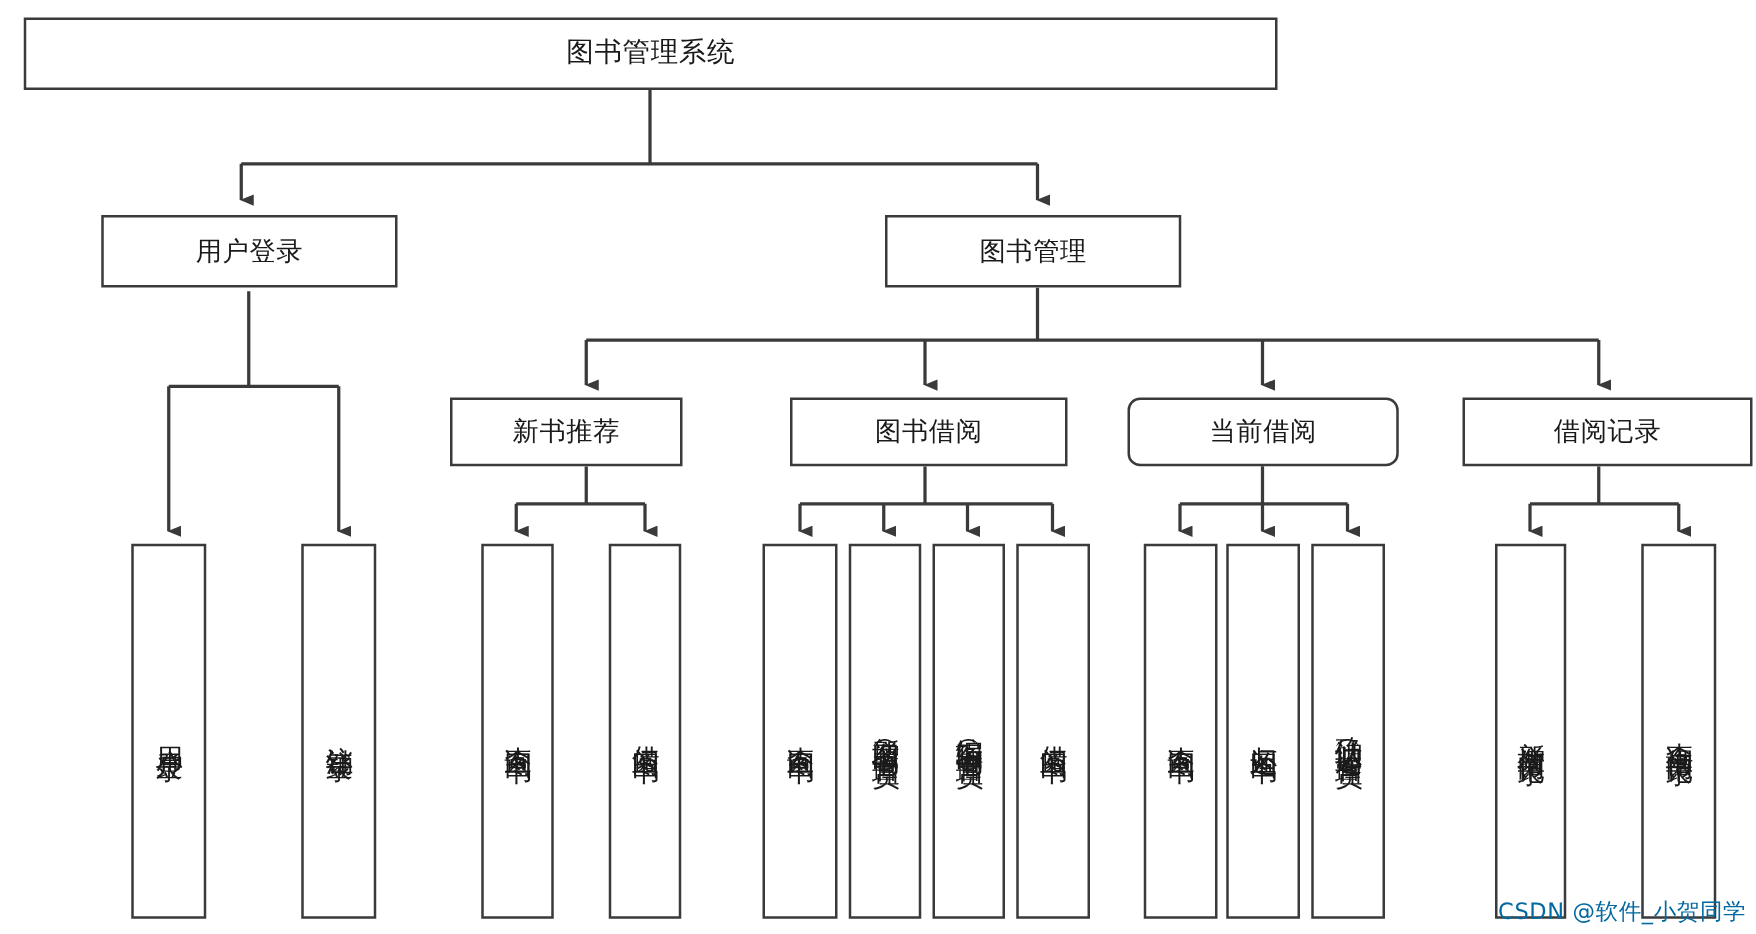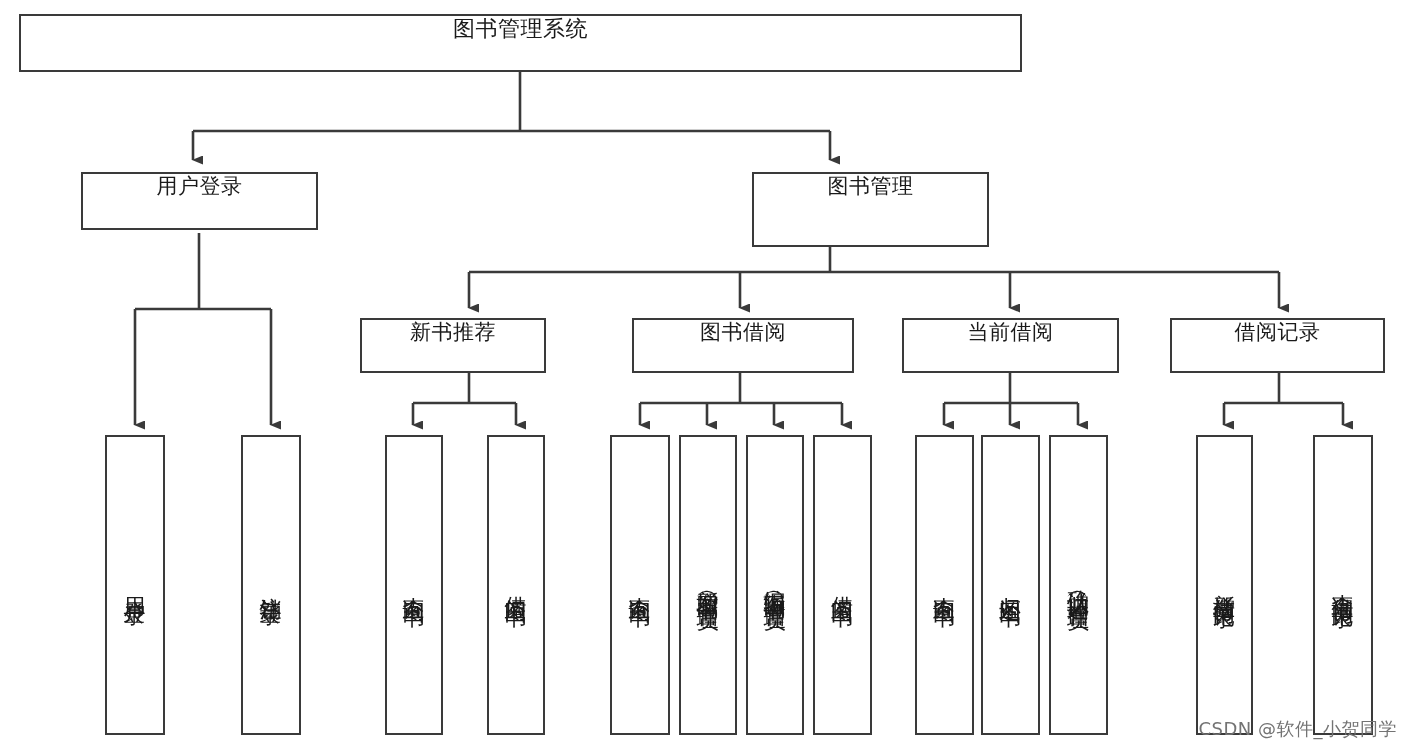--- a/index.html
+++ b/index.html
@@ -25,21 +25,21 @@
     width: 1405px;
     height: 747px;
     pointer-events: none;
   }
   .node {
     position: absolute;
     box-sizing: border-box;
     background: #ffffff;
     border: 2px solid #3a3a3a;
     display: flex;
-    align-items: flex-start;
+    align-items: center;
     justify-content: center;
     color: #1a1a1a;
   }
   .node-label {
     display: block;
     line-height: 1.18;
     letter-spacing: 0.5px;
     white-space: pre;
     text-align: center;
   }
@@ -61,21 +61,21 @@
     font-size: 22px;
     line-height: 1.05;
     letter-spacing: 3px;
     max-height: 258px;
   }
   #watermark {
     position: absolute;
     right: 8px;
     bottom: 6px;
     font-size: 18px;
-    color: #737373;
+    color: #0369a1;
     letter-spacing: 0.5px;
     white-space: nowrap;
     user-select: none;
   }
 </style>
 </head>
 <body>
 
 <div id="diagram-root">
 
@@ -129,34 +129,34 @@
     </g>
   </svg>
 
   <div class="node horiz root" style="left:19px; top:14px; width:1003px; height:58px;">
     <span class="node-label">图书管理系统</span>
   </div>
 
   <div class="node horiz" style="left:81px; top:172px; width:237px; height:58px;">
     <span class="node-label">用户登录</span>
   </div>
-  <div class="node horiz" style="left:752px; top:172px; width:237px; height:75px;font-family:Liberation Serif, serif;">
+  <div class="node horiz" style="left:708px; top:172px; width:237px; height:58px;font-family:Liberation Serif, serif;">
     <span class="node-label">图书管理</span>
   </div>
 
   <div class="node horiz" style="left:360px; top:318px; width:186px; height:55px;">
     <span class="node-label">新书推荐</span>
   </div>
   <div class="node horiz" style="left:632px; top:318px; width:222px; height:55px;">
     <span class="node-label">图书借阅</span>
   </div>
-  <div class="node horiz" style="left:902px; top:318px; width:217px; height:55px;">
+  <div class="node horiz" style="left:902px; top:318px; width:217px; height:55px;border-radius:10px;">
     <span class="node-label">当前借阅</span>
   </div>
-  <div class="node horiz" style="left:1170px; top:318px; width:215px; height:55px;">
+  <div class="node horiz" style="left:1170px; top:318px; width:232px; height:55px;">
     <span class="node-label">借阅记录</span>
   </div>
 
   <div class="node vert" style="left:105px; top:435px; width:60px; height:300px;">
     <span class="node-label">用户登录</span>
   </div>
   <div class="node vert" style="left:241px; top:435px; width:60px; height:300px;">
     <span class="node-label">注销登录</span>
   </div>
 

